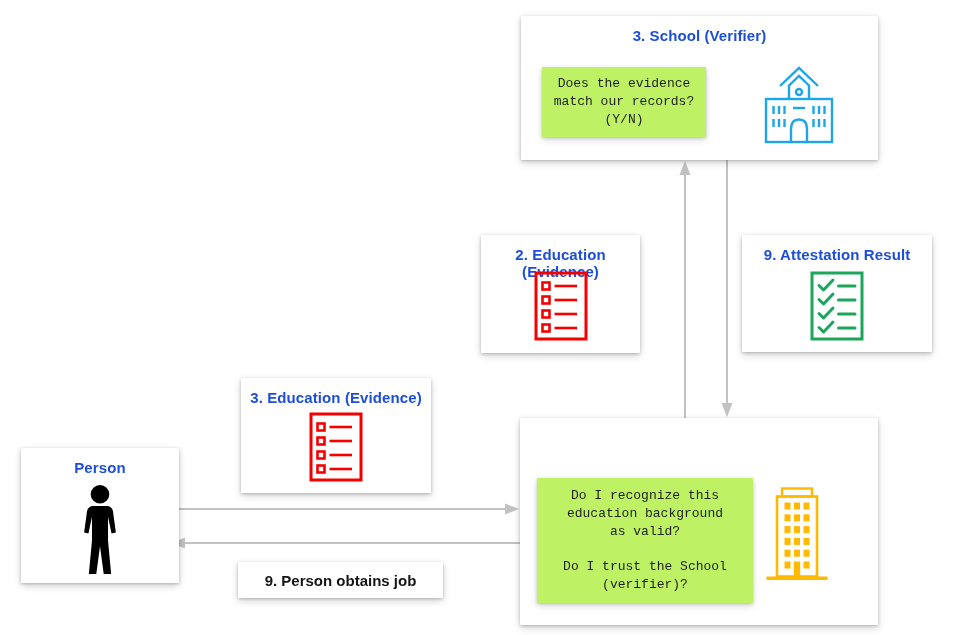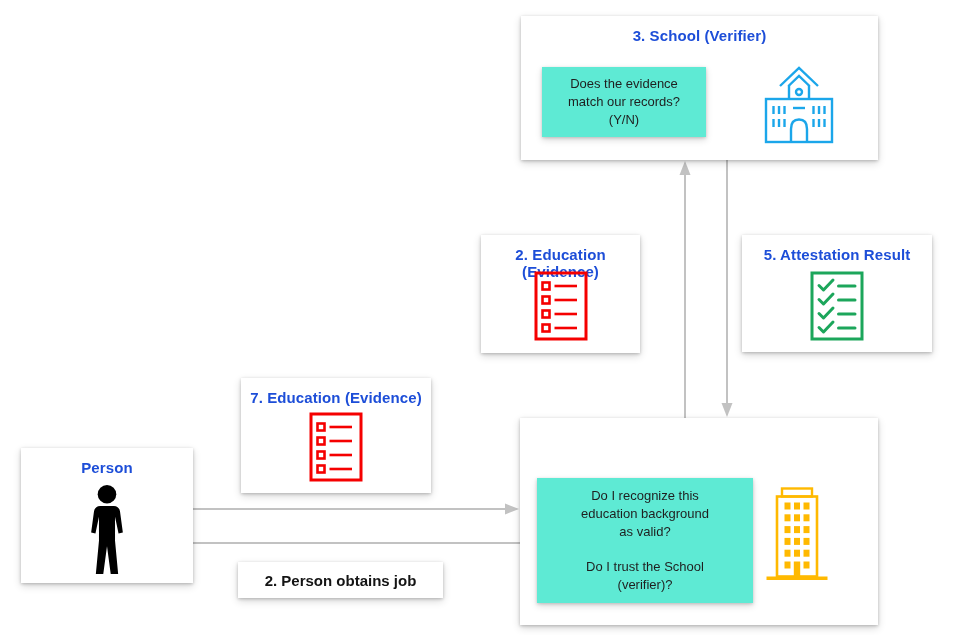--- a/index.html
+++ b/index.html
@@ -12,26 +12,27 @@
   .arrows polygon { fill:var(--arrow-gray,#c2c2c2); }
   .card {
     position:absolute; background:#ffffff; z-index:1;
     box-shadow:0 1px 3px rgba(0,0,0,0.22), 0 3px 8px rgba(0,0,0,0.16);
   }
   .card-title {
     padding-top:11px; text-align:center;
     font-size:15px; font-weight:600; color:#1d4ed8; letter-spacing:0.1px;
   }
   .note {
-    position:absolute; background:#5eead4;
+    position:absolute; background:#bef264;
     box-shadow:0 1px 3px rgba(0,0,0,0.18), 0 3px 7px rgba(0,0,0,0.14);
     display:flex; align-items:center; justify-content:center;
     text-align:center; font-size:13px; line-height:1.38; color:#1f1f1f;
     white-space:pre-line; padding:4px;
     box-sizing:border-box;
+    font-family:Liberation Mono, monospace;
   }
   .icon { position:absolute; }
   .centered-icon { left:50%; transform:translateX(-50%); }
   .stroke-red   { stroke:var(--evidence-red,#f50000); fill:none; }
   .stroke-green { stroke:var(--attestation-green,#1ca65b); fill:none; }
   .stroke-blue  { stroke:var(--school-blue,#1ba6ea); fill:none; }
   .stroke-amber { stroke:var(--employer-yellow,#ffb900); fill:none; }
   .fill-amber   { fill:var(--employer-yellow,#ffb900); }
   .fill-black   { fill:var(--person-black,#000000); }
   .job-label {
@@ -56,32 +57,32 @@
     <g>
       <line x1="167" y1="509" x2="506" y2="509"></line>
       <polygon points="519,509 505,503.5 505,514.5"></polygon>
     </g>
     <g>
       <line x1="520" y1="543" x2="184" y2="543"></line>
       <polygon points="171,543 185,537.5 185,548.5"></polygon>
     </g>
   </svg>
 
-  <div class="card" style="left:21px; top:448px; width:172px; height:135px;">
+  <div class="card" style="left:21px; top:448px; width:158px; height:135px;">
     <div class="card-title">Person</div>
     <svg class="icon centered-icon" style="top:36px;" width="46" height="92" viewBox="0 0 46 94">
       <circle class="fill-black" cx="23" cy="10.5" r="9.5"></circle>
       <path class="fill-black" d="M16 22.5 H30 C33.8 22.5 35.8 25 36.3 28 L39.2 49.5 L34.8 50.6
         L31.2 33.5 L31.2 58 L34.4 92 H26.8 L23 63.5 L19.2 92 H11.6 L14.8 58 L14.8 33.5
         L11.2 50.6 L6.8 49.5 L9.7 28 C10.2 25 12.2 22.5 16 22.5 Z"></path>
     </svg>
   </div>
 
   <div class="card" style="left:241px; top:378px; width:190px; height:115px;">
-    <div class="card-title">7. Education (Evidence)</div>
+    <div class="card-title">3. Education (Evidence)</div>
     <svg class="icon centered-icon" style="top:34px;" width="54" height="70" viewBox="0 0 54 70">
       <rect class="stroke-red" x="2" y="2" width="50" height="66" stroke-width="3"></rect>
       <g class="stroke-red" stroke-width="2.6">
         <rect x="8.5" y="11.5" width="7" height="7"></rect>
           <line x1="20.5" y1="15" x2="43" y2="15"></line>
         <rect x="8.5" y="25.5" width="7" height="7"></rect>
           <line x1="20.5" y1="29" x2="43" y2="29"></line>
         <rect x="8.5" y="39.5" width="7" height="7"></rect>
           <line x1="20.5" y1="43" x2="43" y2="43"></line>
         <rect x="8.5" y="53.5" width="7" height="7"></rect>
@@ -136,21 +137,21 @@
             <line x1="60.5" y1="40" x2="60.5" y2="48"></line>
           <line x1="49.5" y1="53" x2="49.5" y2="61"></line>
             <line x1="55" y1="53" x2="55" y2="61"></line>
             <line x1="60.5" y1="53" x2="60.5" y2="61"></line>
         </g>
       </g>
     </svg>
   </div>
 
   <div class="card" style="left:742px; top:235px; width:190px; height:117px;">
-    <div class="card-title">5. Attestation Result</div>
+    <div class="card-title">9. Attestation Result</div>
     <svg class="icon centered-icon" style="top:36px;" width="54" height="70" viewBox="0 0 54 70">
       <rect class="stroke-green" x="2" y="2" width="50" height="66" stroke-width="3"></rect>
       <g class="stroke-green" stroke-width="3" stroke-linecap="round" stroke-linejoin="round">
         <path d="M9 14.5 l4.5 4.5 l9.5 -10"></path>
           <line x1="28.5" y1="15" x2="45" y2="15"></line>
         <path d="M9 28.5 l4.5 4.5 l9.5 -10"></path>
           <line x1="28.5" y1="29" x2="45" y2="29"></line>
         <path d="M9 42.5 l4.5 4.5 l9.5 -10"></path>
           <line x1="28.5" y1="43" x2="45" y2="43"></line>
         <path d="M9 56.5 l4.5 4.5 l9.5 -10"></path>
@@ -189,16 +190,16 @@
           <rect x="29" y="63.7" width="6" height="7"></rect>
           <rect x="38.5" y="63.7" width="6" height="7"></rect>
         <rect x="19.5" y="75.5" width="6" height="7"></rect>
           <rect x="38.5" y="75.5" width="6" height="7"></rect>
         <rect x="28.8" y="75.5" width="6.4" height="15"></rect>
       </g>
     </svg>
   </div>
 
   <div class="card job-label" style="left:238px; top:562px; width:205px; height:36px;">
-    <span>2. Person obtains job</span>
+    <span>9. Person obtains job</span>
   </div>
 
 </div>
 
 </body></html>

